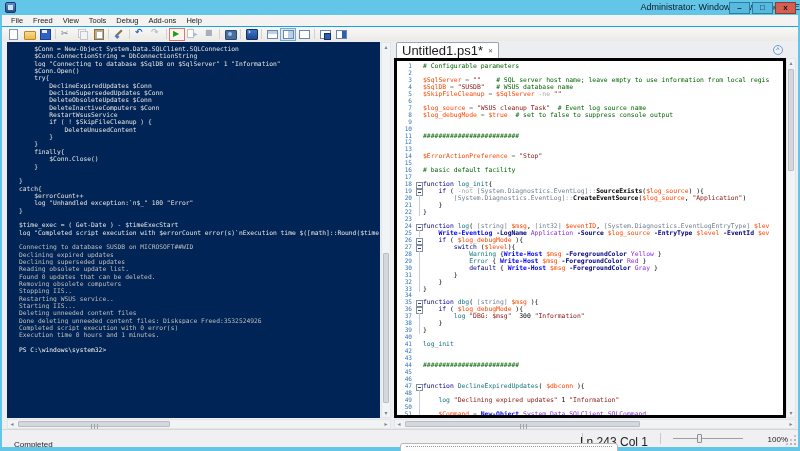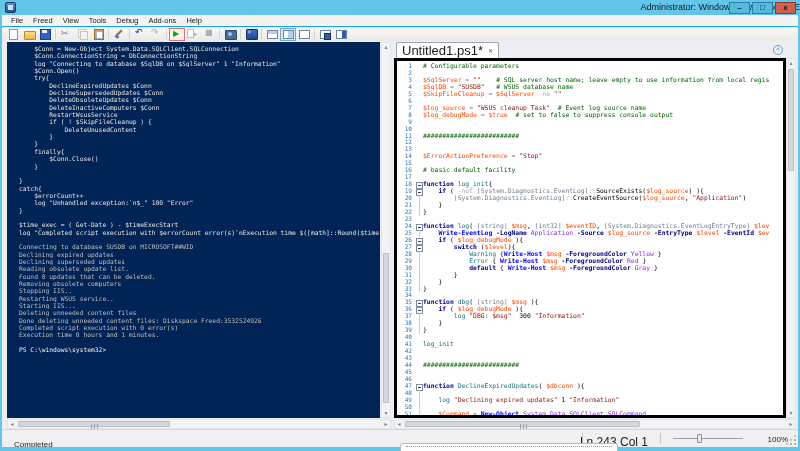--- a/index.html
+++ b/index.html
@@ -75,31 +75,31 @@
   .collapse-btn{position:absolute;right:13px;top:3px;width:10px;height:10px;border-radius:50%;border:1px solid #7a9ac0;background:#eaf2fb;color:#456a94;font-size:7px;line-height:8px;text-align:center;}
   .collapse-btn::before{content:"^";}
   .editor-box{position:absolute;left:0;right:10px;top:16px;bottom:0;background:#fff;border:3px solid #000000;overflow:hidden;padding-top:2px;}
   .eline{display:flex;height:6.96px;line-height:6.96px;font-family:"DejaVu Sans Mono",monospace;font-size:6.4px;white-space:pre;}
   .lnum{flex:none;width:18px;text-align:right;padding-right:3px;color:#2f74b8;font-size:6.1px;}
   .fold{flex:none;width:8px;position:relative;}
   .fbox::before{content:"";position:absolute;left:1px;top:1px;width:5px;height:5px;border:1px solid #7e8ea0;background-color:#fff;background-image:linear-gradient(#39434f,#39434f);background-size:3px 1px;background-position:center;background-repeat:no-repeat;}
   .fline{background-image:linear-gradient(#c6cdd6,#c6cdd6);background-size:1px 100%;background-position:4px 0;background-repeat:no-repeat;}
   .ecode{flex:1;overflow:hidden;}
   .seg-com{color:#006400;}
-  .seg-kw{color:#00008b;font-weight:bold;}
+  .seg-kw{color:#00008b;font-weight:normal;}
   .seg-var{color:#ff4500;}
   .seg-str{color:#8b1410;}
   .seg-op{color:#a9a9a9;}
   .seg-ty{color:#708090;}
   .seg-cmd{color:#0000ff;font-weight:bold;}
   .seg-fn{color:#15747e;}
   .seg-arg{color:#8a2be2;}
   .seg-num{color:#000;}
   .seg-pl{color:#000;}
-  .seg-mem{color:#000;font-weight:normal;margin-top:32px;}
+  .seg-mem{color:#000;font-weight:bold;margin-top:32px;}
   .seg-par{color:#000080;font-weight:bold;}
   
   .statusbar{position:absolute;left:0;right:0;bottom:0;height:18px;background:#f0eff2;border-top:1px solid #d8d7d5;}
   .status-left{position:absolute;left:12px;top:10px;font-size:8px;color:#222;}
   .status-linecol{position:absolute;right:150px;top:5px;font-size:12px;color:#222;}
   .status-div{position:absolute;top:3px;width:1px;height:11px;background:#c9c8c6;}
   .zoom-slider{position:absolute;right:55px;top:8px;width:70px;height:1px;background:#9aa0a6;}
   .zoom-thumb{position:absolute;left:24px;top:-4px;width:5px;height:9px;background:#eceae8;border:1px solid #8b9096;border-radius:1px;}
   .zoom-label{position:absolute;right:10px;top:5px;font-size:8px;color:#222;}
   .resize-grip{position:absolute;right:2px;bottom:2px;width:2px;height:2px;background:#b6b4b2;box-shadow:-4px 0 #b6b4b2,0 -4px #b6b4b2,-8px 0 #c6c4c2,0 -8px #c6c4c2,-4px -4px #c6c4c2;}

